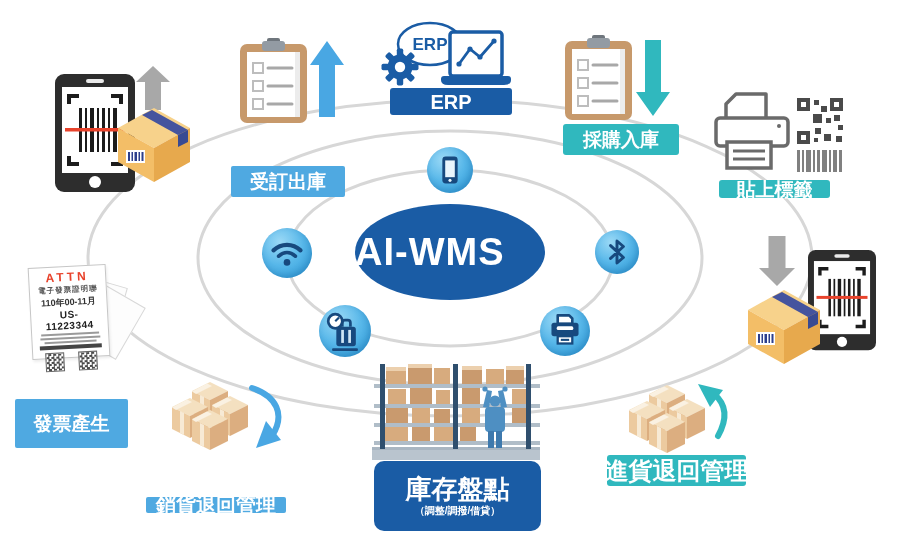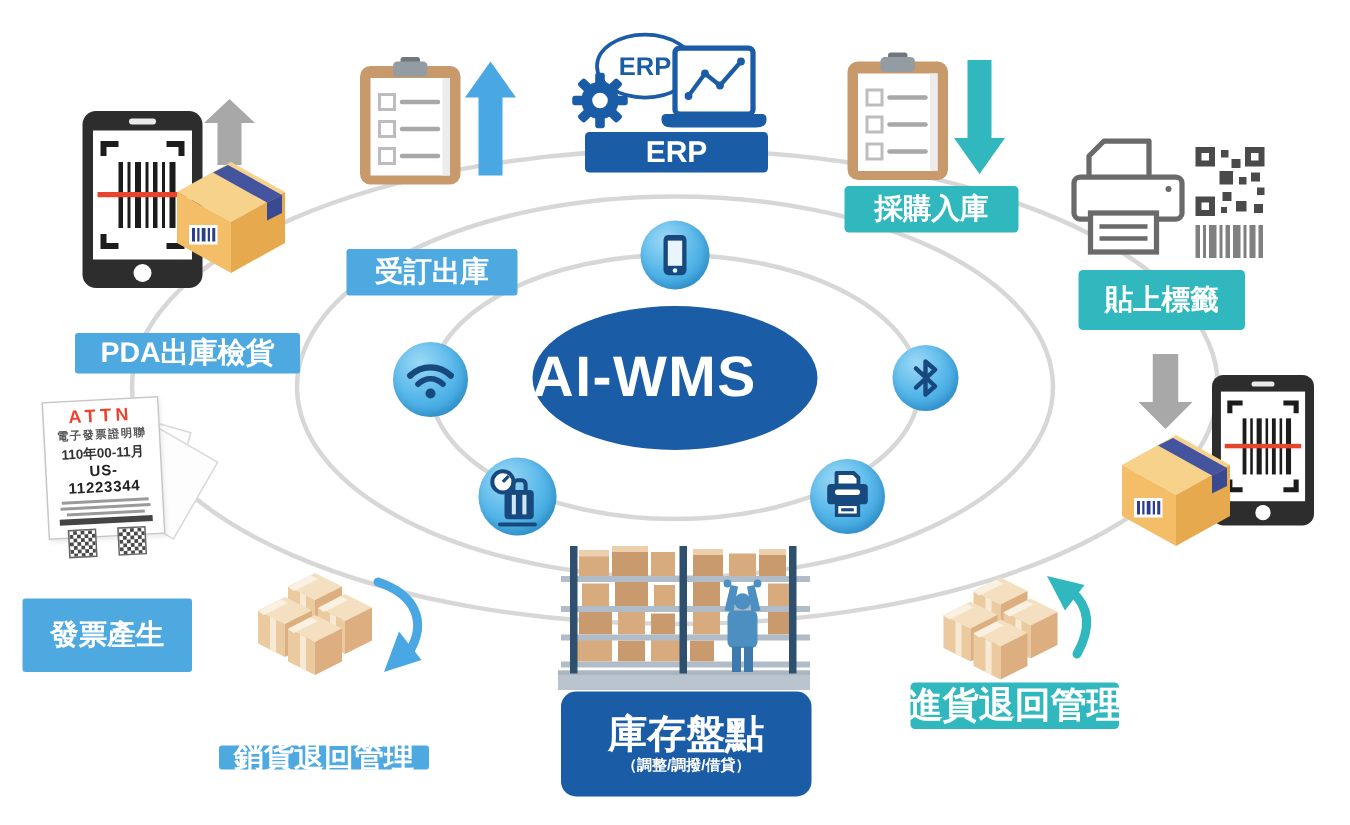--- a/index.html
+++ b/index.html
@@ -172,21 +172,20 @@
       <rect x="17" y="29" width="14" height="7" fill="#fff" stroke="#17497E" stroke-width="2.2"></rect>
       <line x1="20" y1="32.5" x2="28" y2="32.5" stroke="#17497E" stroke-width="2"></line>
     </svg>
   </div>
 
   <svg class="abs" style="left:48px;top:58px" width="150" height="136">
     <polygon points="105,8 88,24 97,24 97,52 113,52 113,24 122,24" fill="#a8a8a8"></polygon>
     <use href="#scanphone" transform="translate(7,16)"></use>
     <use href="#bigbox" transform="translate(70,48)"></use>
   </svg>
-  <div class="label blue" style="left:50px;top:180px;width:150px;height:27px">PDA出庫檢貨</div>
 
   <svg class="abs" style="left:235px;top:35px" width="115" height="90">
     <use href="#clipboard" transform="translate(5,3)"></use>
     <polygon points="92,6 75,30 84,30 84,82 100,82 100,30 109,30" fill="#49A7E3"></polygon>
   </svg>
   <div class="label blue" style="left:231px;top:124px;width:114px;height:31px">受訂出庫</div>
 
   <svg class="abs" style="left:380px;top:20px" width="140" height="75">
     <ellipse cx="50" cy="24" rx="32" ry="21" fill="#fff" stroke="#1A5CA5" stroke-width="2.5"></ellipse>
     <text x="50" y="30" text-anchor="middle" font-size="17" font-weight="bold" fill="#1A5CA5">ERP</text>
@@ -254,21 +253,21 @@
         <rect x="90" y="60" width="2" height="22"></rect>
       <rect x="94" y="60" width="5" height="22"></rect>
         <rect x="101" y="60" width="2" height="22"></rect>
       <rect x="105" y="60" width="3" height="22"></rect>
         <rect x="110" y="60" width="5" height="22"></rect>
       <rect x="117" y="60" width="2" height="22"></rect>
         <rect x="121" y="60" width="4" height="22"></rect>
       <rect x="127" y="60" width="3" height="22"></rect>
     </g>
   </svg>
-  <div class="label teal" style="left:719px;top:180px;width:111px;height:40px">貼上標籤</div>
+  <div class="label teal" style="left:719px;top:180px;width:111px;height:18px">貼上標籤</div>
 
   <svg class="abs" style="left:744px;top:230px" width="150" height="136">
     <polygon points="33,56 15,38 24.5,38 24.5,6 41.5,6 41.5,38 51,38" fill="#a8a8a8"></polygon>
     <use href="#scanphone" transform="translate(64,20) scale(0.85)"></use>
     <use href="#bigbox" transform="translate(4,58)"></use>
   </svg>
 
   <div class="paper" style="left:70px;top:280px;width:48px;height:62px;transform:rotate(16deg)"></div>
   <div class="paper" style="left:86px;top:292px;width:46px;height:58px;transform:rotate(30deg)"></div>
   <div class="invoice">

